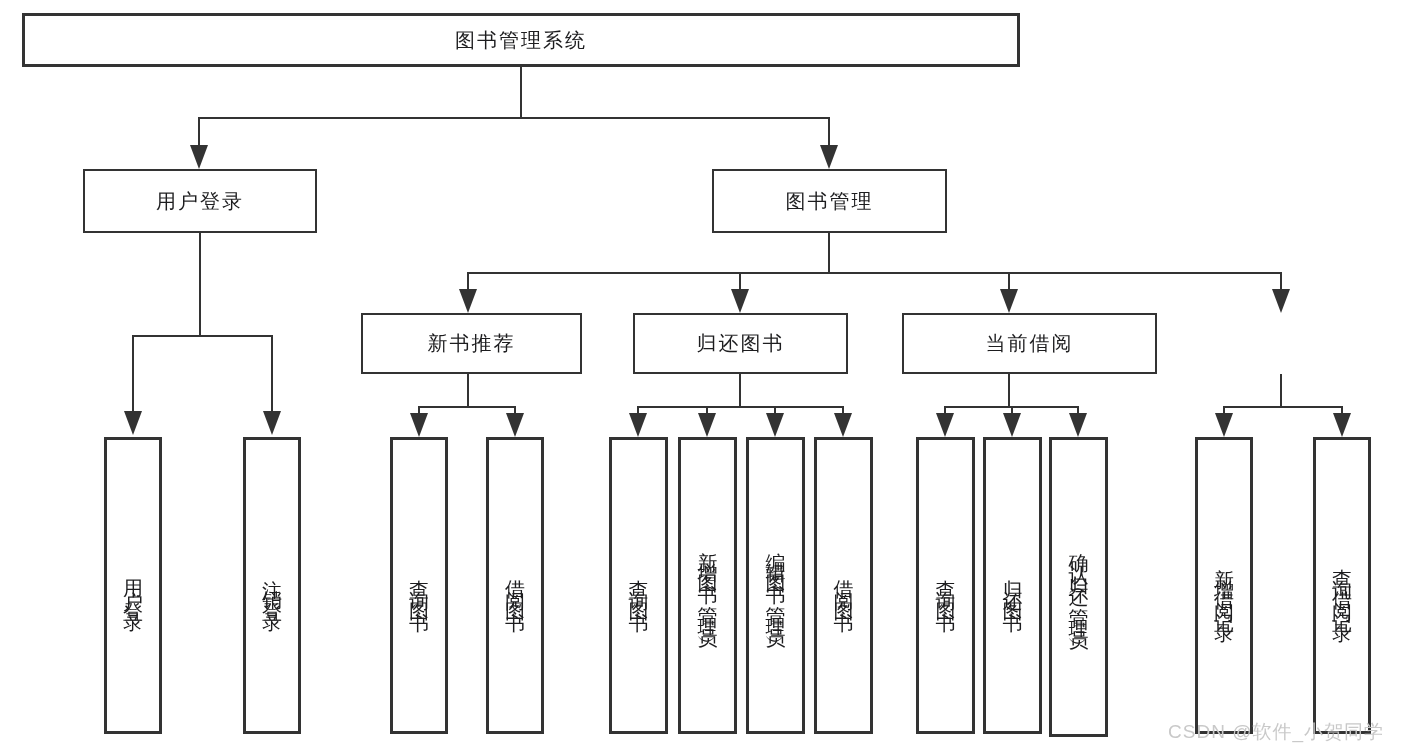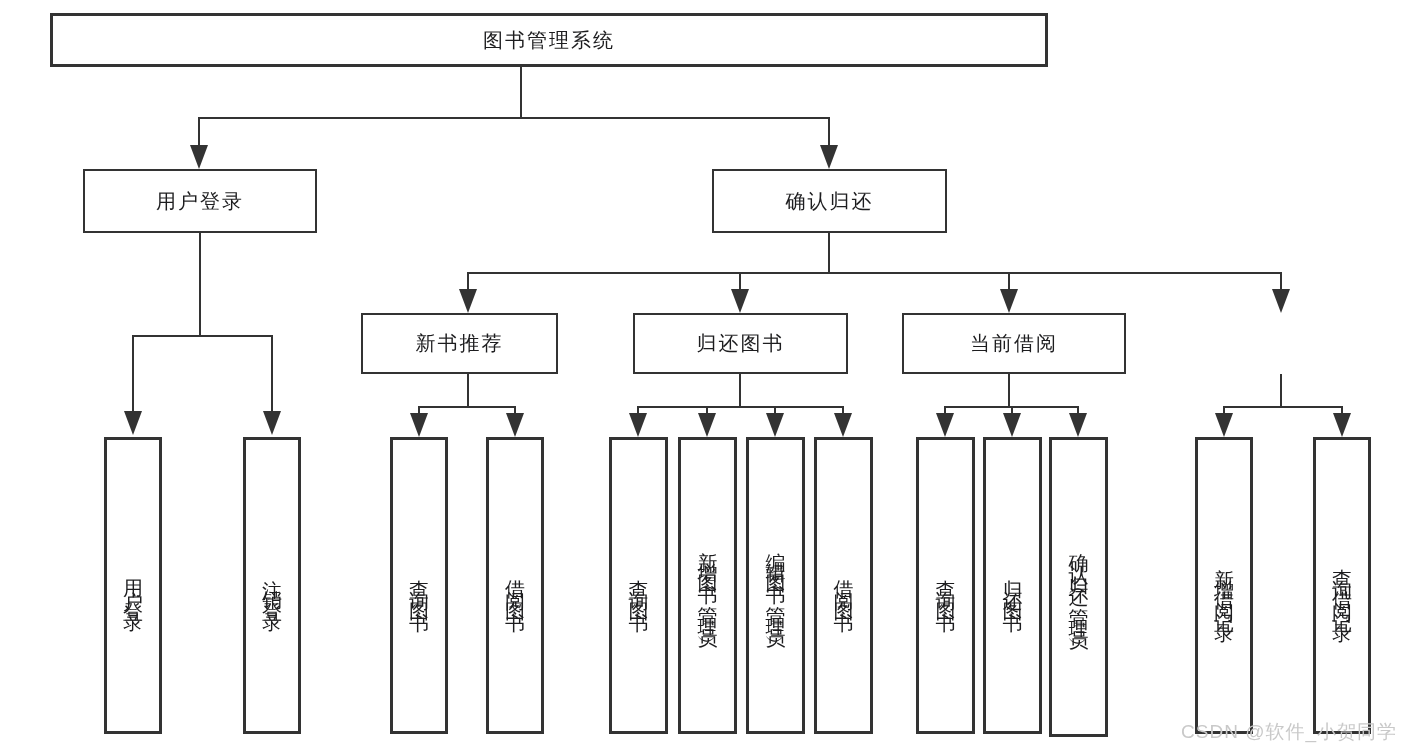--- a/index.html
+++ b/index.html
@@ -22,21 +22,21 @@
     box-sizing: border-box;
     border: 2px solid var(--line);
     background: var(--background);
     display: flex;
     align-items: center;
     justify-content: center;
     color: var(--text);
     font-size: 20px;
     letter-spacing: 2px;
   }
-  .box.root  { border-width: 3px; margin-left: 28px; }
+  .box.root  { border-width: 3px; }
   .box.leaf  { border-width: 3px; }
   .leaf .vtext {
     writing-mode: vertical-lr;
     text-orientation: mixed;
     letter-spacing: 11px;
     line-height: 1.05;
     font-size: 20px;
     white-space: nowrap;
   }
   .hline, .vline { position: absolute; background: var(--line); }
@@ -44,21 +44,21 @@
   .vline { width: 2px; }
   .ahead {
     position: absolute;
     width: 0; height: 0;
     border-left: 9px solid transparent;
     border-right: 9px solid transparent;
     border-top: 24px solid var(--line);
   }
   .watermark {
     position: absolute;
-    right: 8px;
+    right: 21px;
     bottom: 2px;
     font-size: 19px;
     letter-spacing: 1px;
     color: var(--watermark);
     z-index: 5;
     white-space: nowrap;
   }
 </style>
 </head>
 <body>
@@ -73,48 +73,48 @@
   <div class="hline" style="left:198px; top:117px; width:632px;"></div>
   <div class="vline" style="left:198px; top:117px; height:32px;"></div>
   <div class="ahead" style="left:190px; top:145px;"></div>
   <div class="vline" style="left:828px; top:117px; height:32px;"></div>
   <div class="ahead" style="left:820px; top:145px;"></div>
 
   <div class="box" style="left:83px; top:169px; width:234px; height:64px;">
     <span>用户登录</span>
   </div>
   <div class="box" style="left:712px; top:169px; width:235px; height:64px;">
-    <span>确认归还</span>
+    <span>图书管理</span>
   </div>
 
   <div class="vline" style="left:199px; top:233px; height:104px;"></div>
   <div class="hline" style="left:132px; top:335px; width:141px;"></div>
   <div class="vline" style="left:132px; top:335px; height:78px;"></div>
   <div class="ahead" style="left:124px; top:411px;"></div>
   <div class="vline" style="left:271px; top:335px; height:78px;"></div>
   <div class="ahead" style="left:263px; top:411px;"></div>
 
   <div class="vline" style="left:828px; top:233px; height:41px;"></div>
   <div class="hline" style="left:467px; top:272px; width:815px;"></div>
   <div class="vline" style="left:467px; top:272px; height:21px;"></div>
   <div class="ahead" style="left:459px; top:289px;"></div>
   <div class="vline" style="left:739px; top:272px; height:21px;"></div>
   <div class="ahead" style="left:731px; top:289px;"></div>
   <div class="vline" style="left:1008px; top:272px; height:21px;"></div>
   <div class="ahead" style="left:1000px; top:289px;"></div>
   <div class="vline" style="left:1280px; top:272px; height:21px;"></div>
   <div class="ahead" style="left:1272px; top:289px;"></div>
 
-  <div class="box" style="left:361px; top:313px; width:197px; height:61px;">
+  <div class="box" style="left:361px; top:313px; width:221px; height:61px;">
     <span>新书推荐</span>
   </div>
   <div class="box" style="left:633px; top:313px; width:215px; height:61px;">
     <span>归还图书</span>
   </div>
-  <div class="box" style="left:902px; top:313px; width:224px; height:61px;">
+  <div class="box" style="left:902px; top:313px; width:255px; height:61px;">
     <span>当前借阅</span>
   </div>
 
   <div class="vline" style="left:467px; top:374px; height:34px;"></div>
   <div class="hline" style="left:418px; top:406px; width:98px;"></div>
   <div class="vline" style="left:418px; top:406px; height:11px;"></div>
   <div class="ahead" style="left:410px; top:413px;"></div>
   <div class="vline" style="left:514px; top:406px; height:11px;"></div>
   <div class="ahead" style="left:506px; top:413px;"></div>
 

